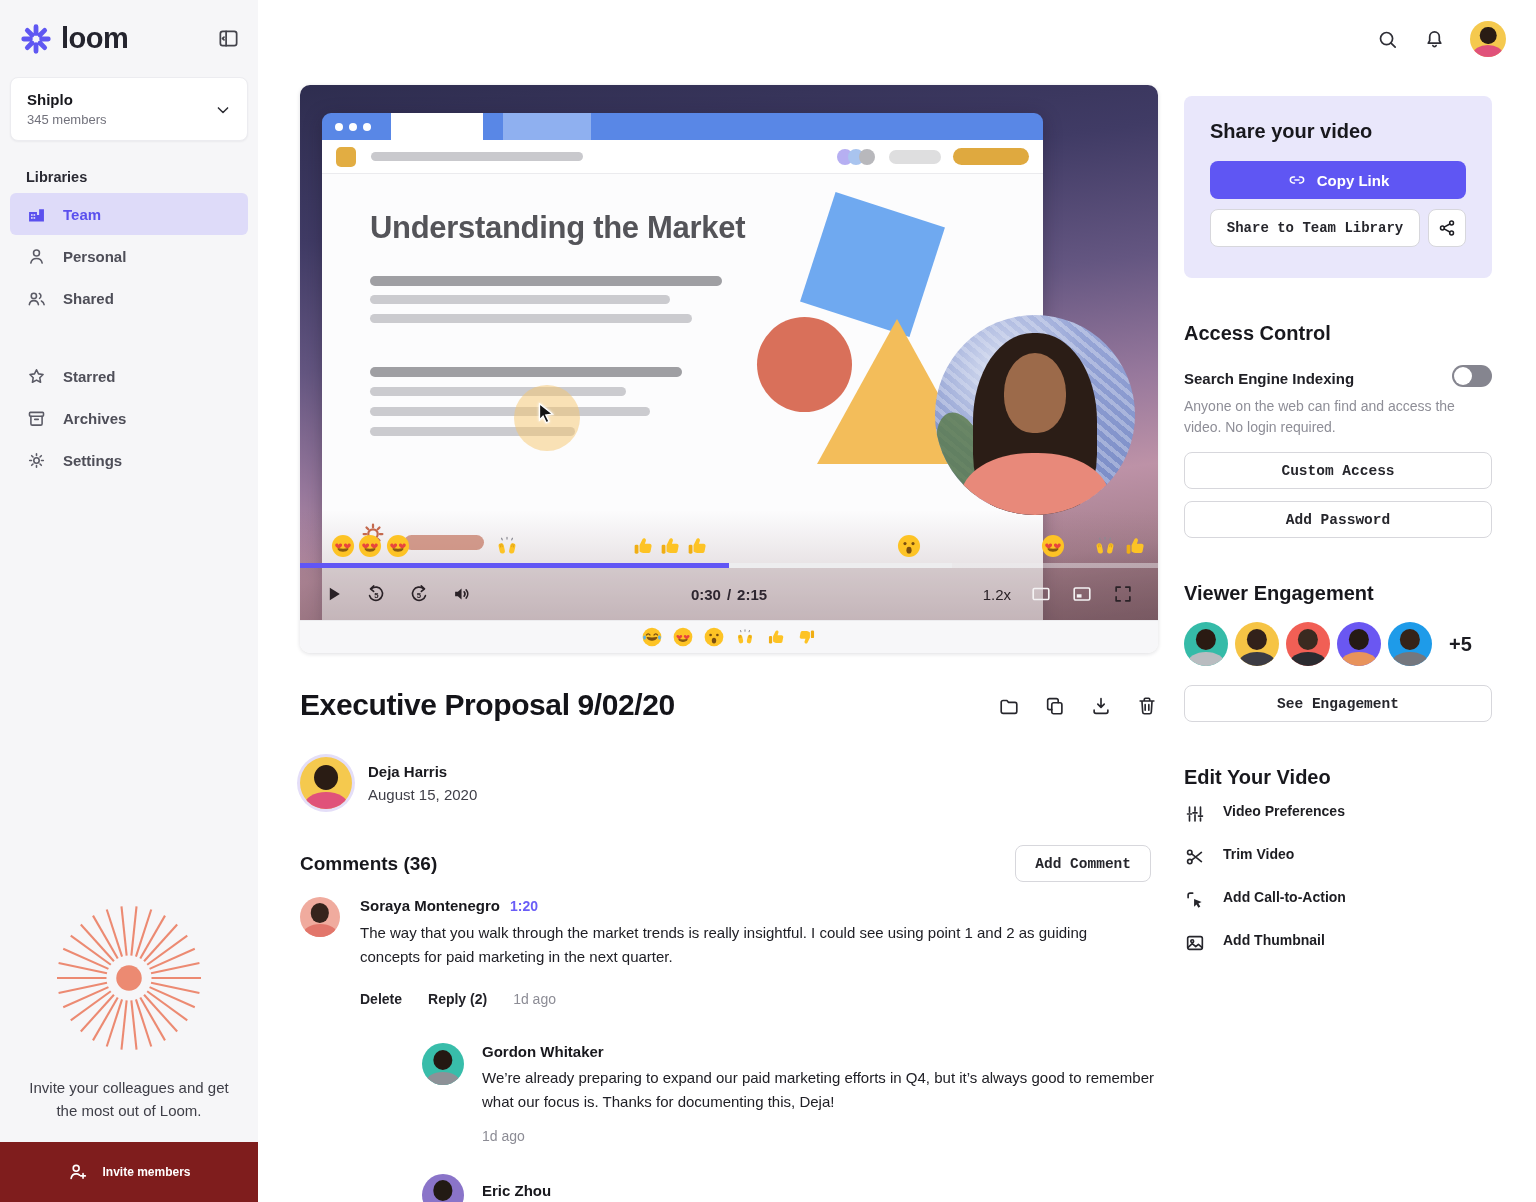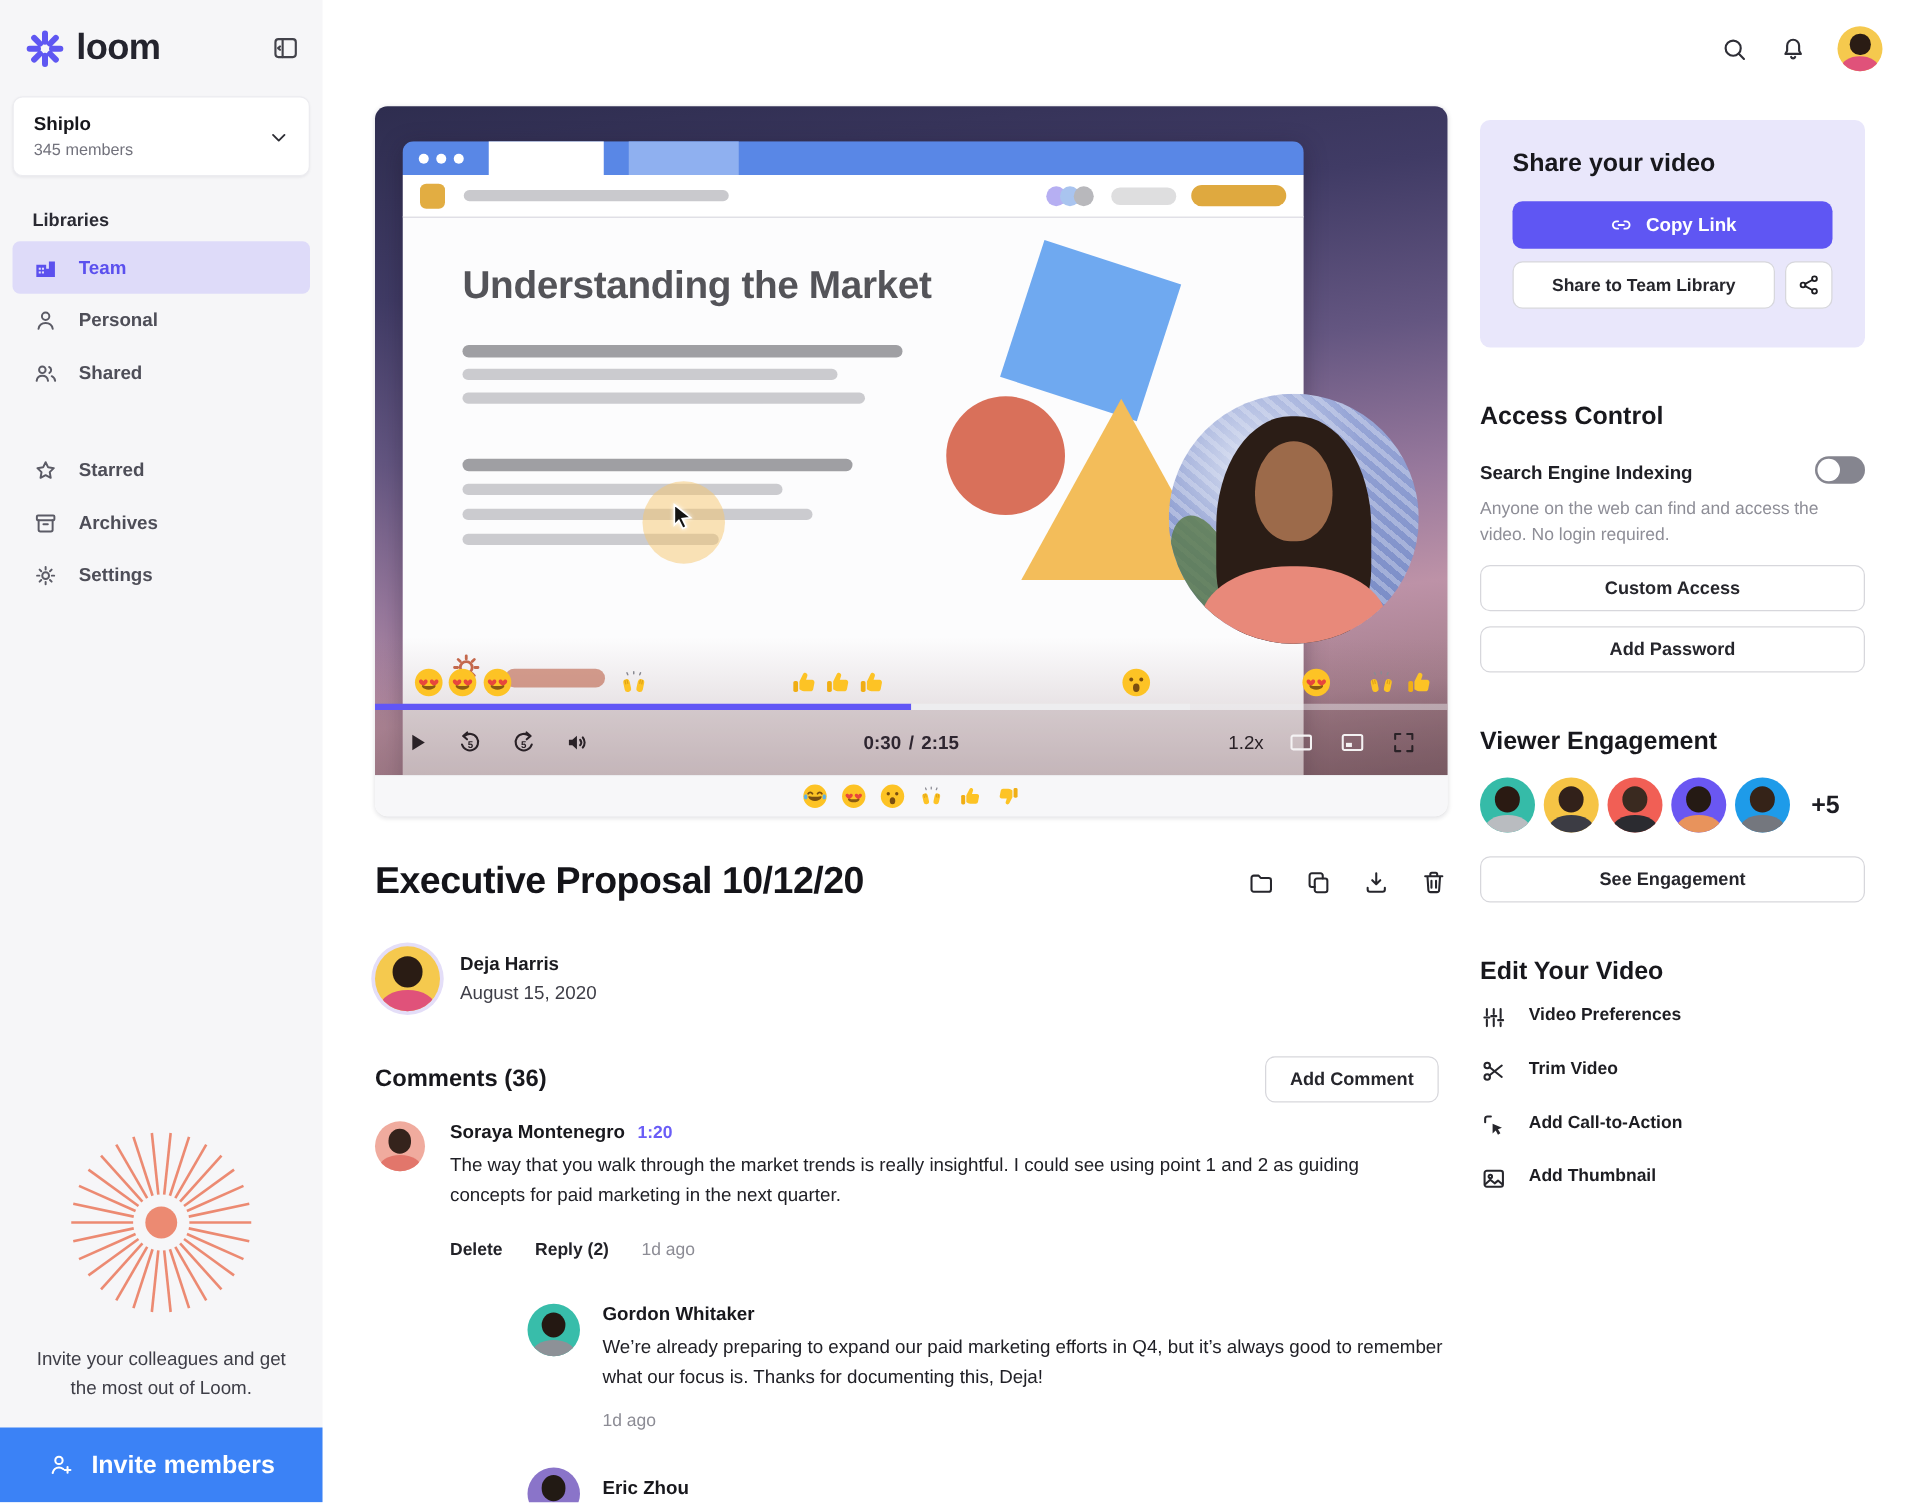--- a/index.html
+++ b/index.html
@@ -32,23 +32,23 @@
   .nav-item .nicon { color:#5b5b66; display:flex; }
   .nav-item.active { background:#dedbf9; color:#5b50ee; }
   .nav-item.active .nicon { color:#5b50ee; }
   .nav-gap { height:36px; }
   .starburst-wrap { position:absolute; left:54px; top:903px; width:150px; height:150px; }
   .invite-msg {
     position:absolute; left:18px; right:18px; top:1076px; text-align:center;
     font-size:15px; color:#3e3e47; line-height:1.55;
   }
   .invite-btn {
-    position:absolute; left:0; bottom:0; width:258px; height:60px; background:#3b82f6; color:#fff;
+    position:absolute; left:0; bottom:0; width:258px; height:60px; background:#7f1d1d; color:#fff;
     display:flex; align-items:center; justify-content:center; gap:13px;
-    font-size:20px; font-weight:700; cursor:pointer; border:none;
+    font-size:12px; font-weight:700; cursor:pointer; border:none;
   }
 
   
   .topbar { position:absolute; right:0; top:0; height:78px; display:flex; align-items:center; gap:24px; padding-right:30px; color:#2e2e36; }
   .tb-icon { cursor:pointer; }
 
   
   .avatar { border-radius:50%; position:relative; overflow:hidden; flex:none; }
   .avatar .head { position:absolute; left:50%; top:16%; width:46%; height:48%; transform:translateX(-50%); border-radius:50%; background:#3c2a1e; }
   .avatar .bod  { position:absolute; left:50%; bottom:-20%; width:84%; height:52%; transform:translateX(-50%); border-radius:50% 50% 0 0; background:#555; }
@@ -121,21 +121,21 @@
   .author-avatar { width:52px; height:52px; background:#f5c94e; box-shadow:0 0 0 3px #e4def8; }
   .author-name { font-size:15px; font-weight:700; color:#1a1a1f; }
   .author-date { font-size:15px; color:#3f3f48; margin-top:6px; }
 
   
   .comments { position:absolute; left:300px; top:845px; width:858px; }
   .comments-head { display:flex; align-items:center; }
   .comments-title { font-size:19px; font-weight:800; color:#17171c; }
   .btn-outline {
     background:#fff; border:1px solid #d7d7dc; border-radius:8px; height:37px;
-    font-family:Liberation Sans, sans-serif; font-size:14.5px; font-weight:600; color:#26262c;
+    font-family:Liberation Mono, monospace; font-size:14.5px; font-weight:600; color:#26262c;
     display:flex; align-items:center; justify-content:center; cursor:pointer;
   }
   .add-comment-btn { margin-left:auto; margin-right:7px; padding:0 19px; }
   .comment { display:flex; gap:20px; margin-top:15px; }
   .cm-avatar { width:40px; height:40px; }
   .cm-name-row { display:flex; align-items:baseline; gap:10px; }
   .cm-name { font-size:15px; font-weight:700; color:#18181d; }
   .cm-time { font-size:14px; font-weight:700; color:#6a5df7; cursor:pointer; }
   .cm-body { margin-top:7px; font-size:15px; line-height:1.58; color:#202026; max-width:745px; }
   .cm-actions { display:flex; gap:26px; margin-top:23px; align-items:baseline; }
@@ -556,21 +556,21 @@
       <svg class="rb-emoji">
           <use href="#em-thumbup"></use>
         </svg>
       <svg class="rb-emoji">
           <use href="#em-thumbdown"></use>
         </svg>
     </div>
   </div>
 
   <div class="title-row">
-    <h1 class="page-title">Executive Proposal 10/12/20</h1>
+    <h1 class="page-title">Executive Proposal 9/02/20</h1>
     <div class="title-actions">
       <span>
         <svg class="ic" width="22" height="22" viewBox="0 0 24 24">
             <path d="M3.5 8a2 2 0 0 1 2-2h4.2L11.5 8h7a2 2 0 0 1 2 2v8a2 2 0 0 1-2 2h-13a2 2 0 0 1-2-2V8z"></path>
           </svg>
       </span>
       <span>
         <svg class="ic" width="22" height="22" viewBox="0 0 24 24">
             <rect x="8.5" y="8.5" width="11" height="12" rx="2"></rect>
             <path d="M15.5 8.5V6a2 2 0 0 0-2-2H6a2 2 0 0 0-2 2v8a2 2 0 0 0 2 2h2.5"></path>

